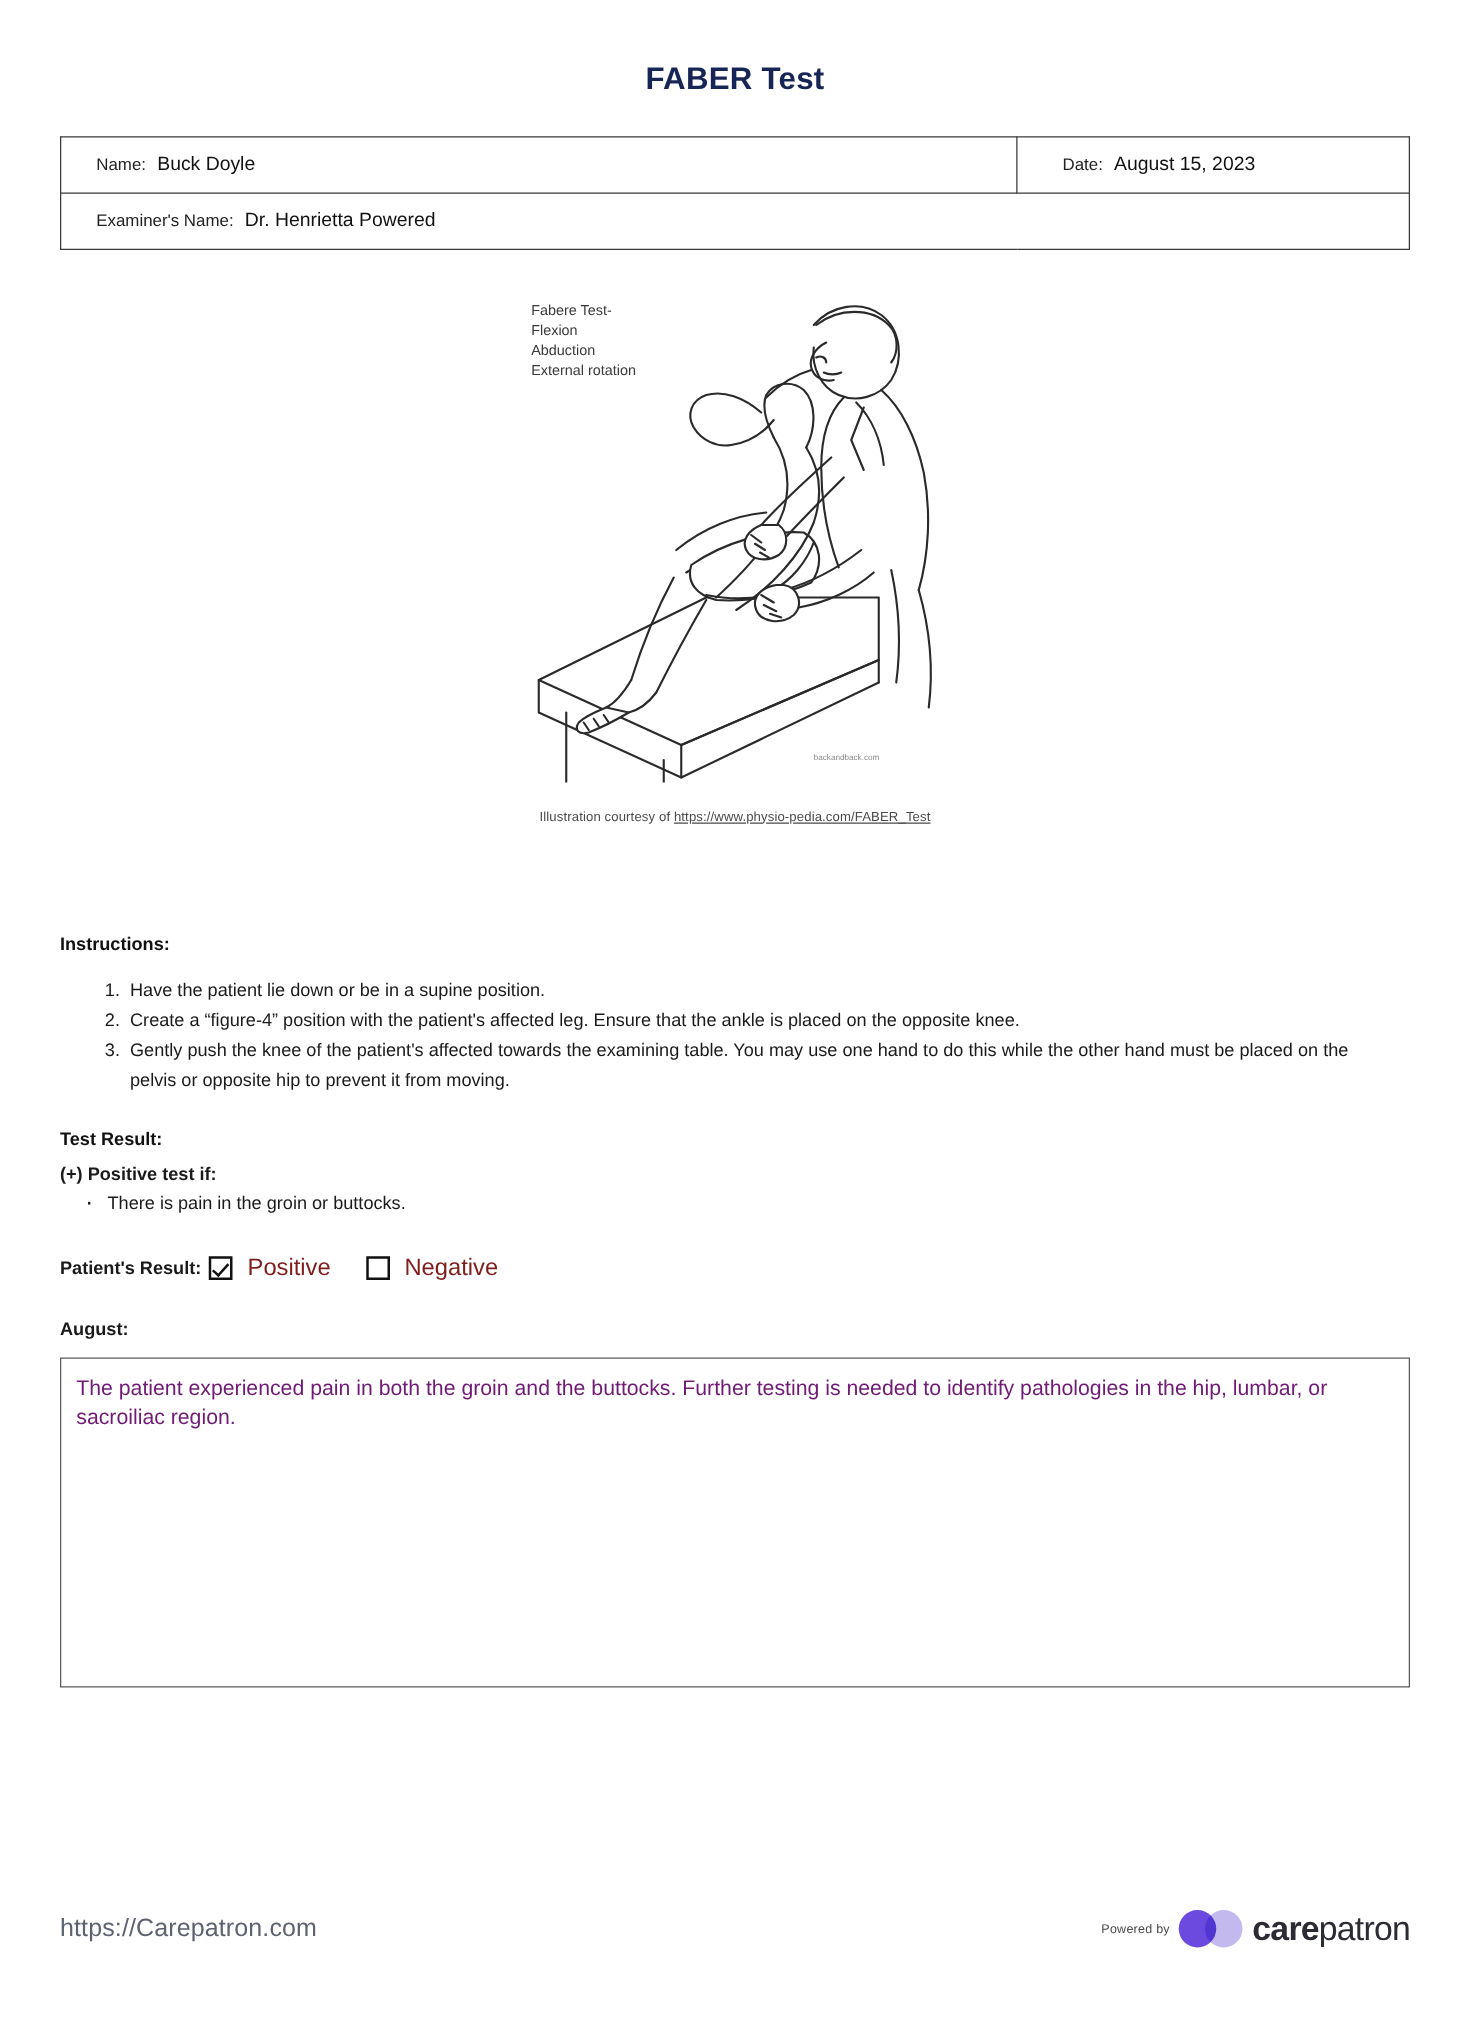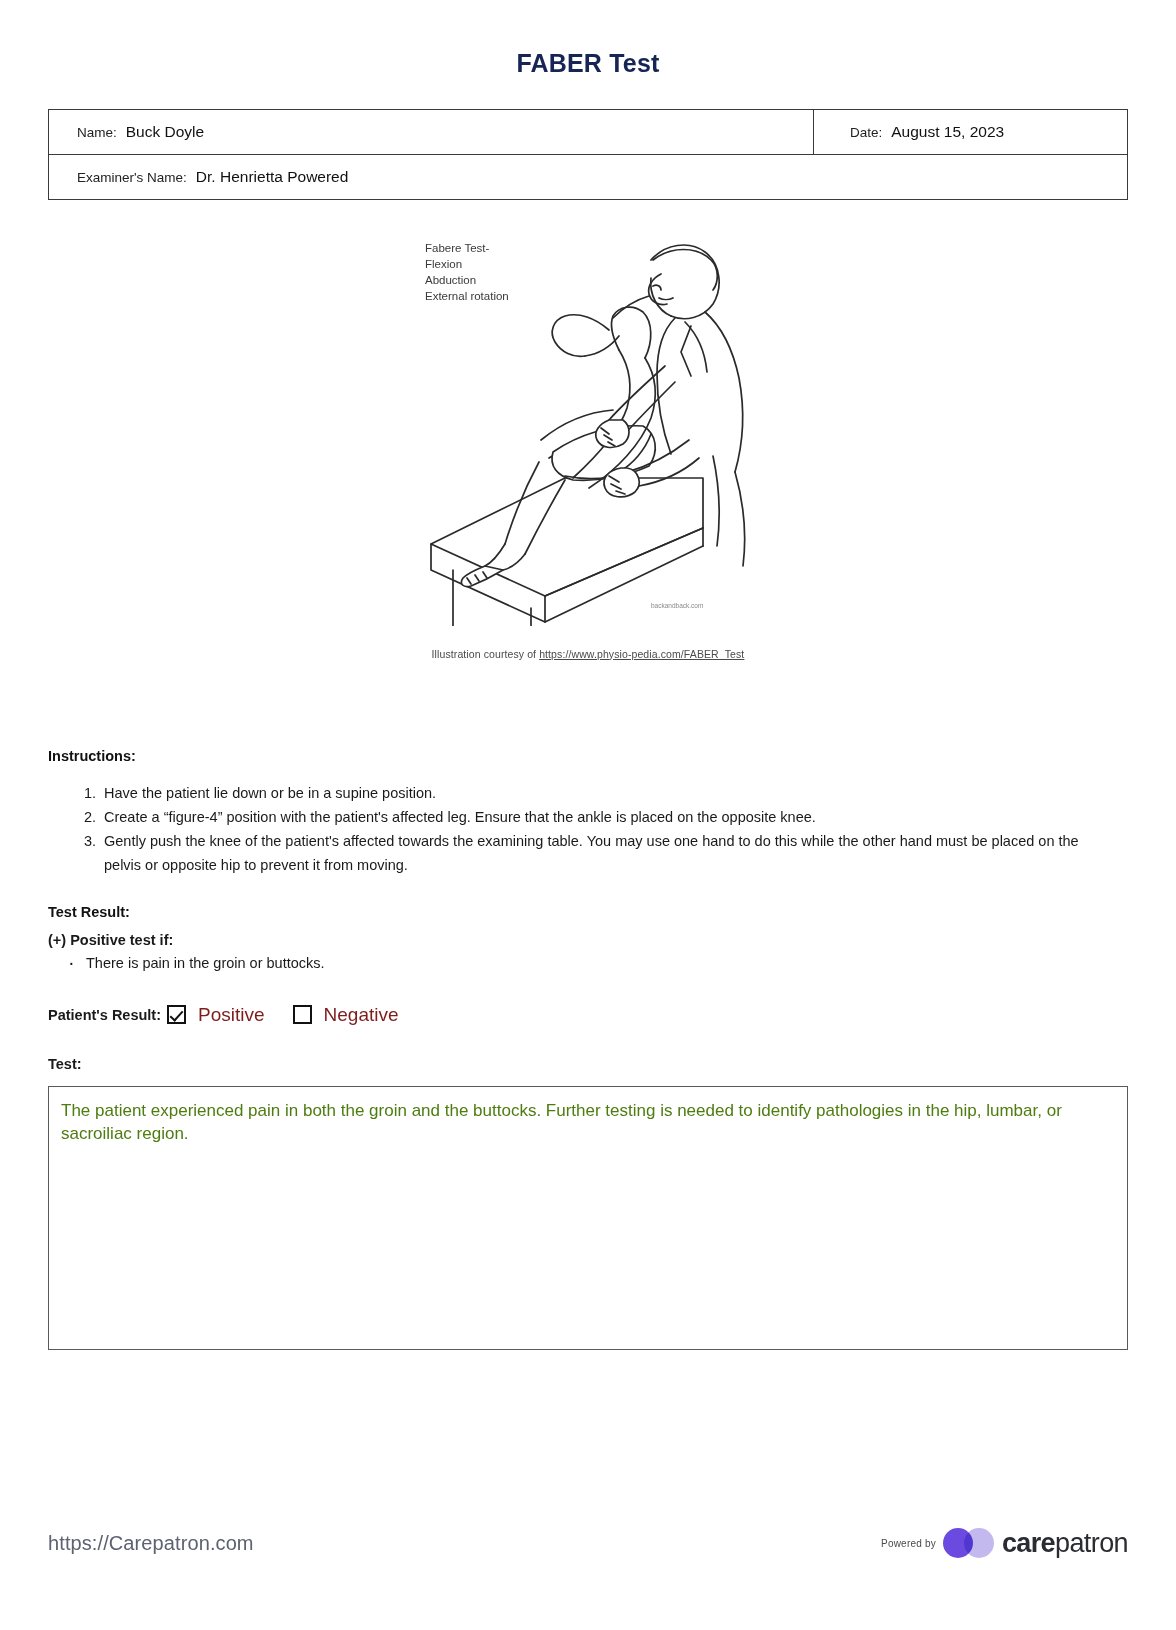--- a/index.html
+++ b/index.html
@@ -179,21 +179,21 @@
   }
   .notes-box {
     margin-top: 14px;
     width: 1080px;
     height: 264px;
     border: 1.4px solid #5a5a5a;
     box-sizing: border-box;
     padding: 12px 14px 10px 12px;
     font-size: 17px;
     line-height: 1.38;
-    color: #4d7c0f;
+    color: #701a75;
   }
 
   
   .footer {
     position: absolute;
     left: 48px;
     right: 48px;
     bottom: 72px;
     display: flex;
     align-items: center;
@@ -377,21 +377,21 @@
     <span class="cb-group">
       <span class="checkbox checked"></span>
       <span class="cb-text">Positive</span>
     </span>
     <span class="cb-group">
       <span class="checkbox"></span>
       <span class="cb-text">Negative</span>
     </span>
   </div>
 
-  <div class="notes-head">Test:</div>
+  <div class="notes-head">August:</div>
   <div class="notes-box">The patient experienced pain in both the groin and the buttocks. Further testing is needed to identify pathologies in the hip, lumbar, or sacroiliac region.</div>
 
   <div class="footer">
     <a class="footer-link" href="#">https://Carepatron.com</a>
     <div class="brand">
       <span class="powered">Powered by</span>
       <span class="brand-mark">
         <span class="circ circ-a"></span>
         <span class="circ circ-b"></span>
       </span>

